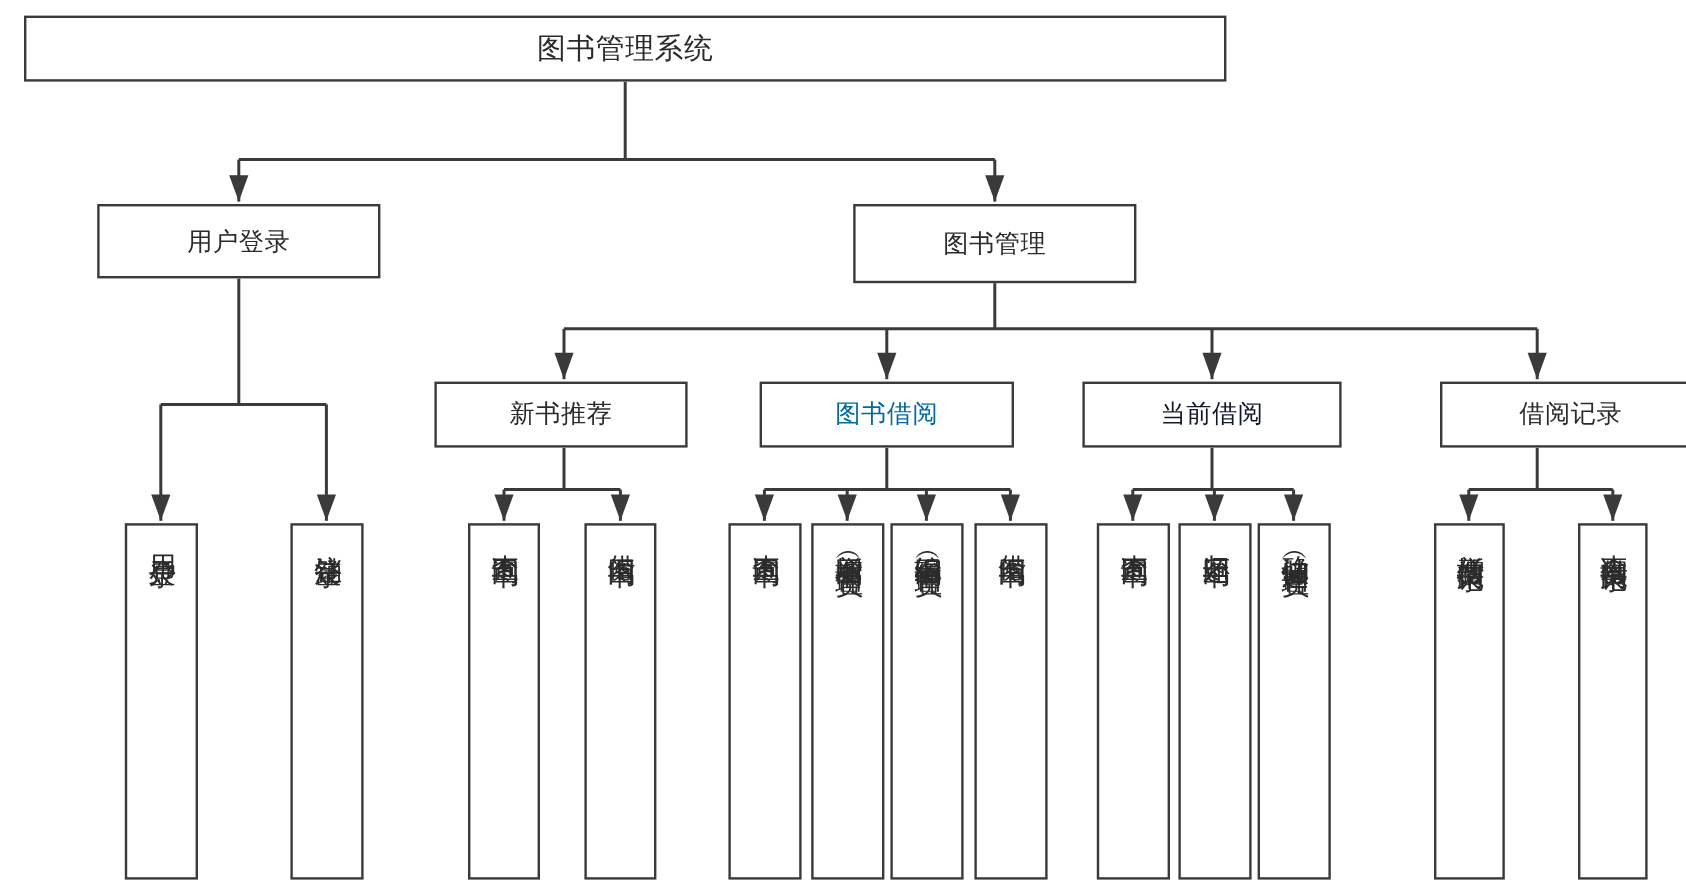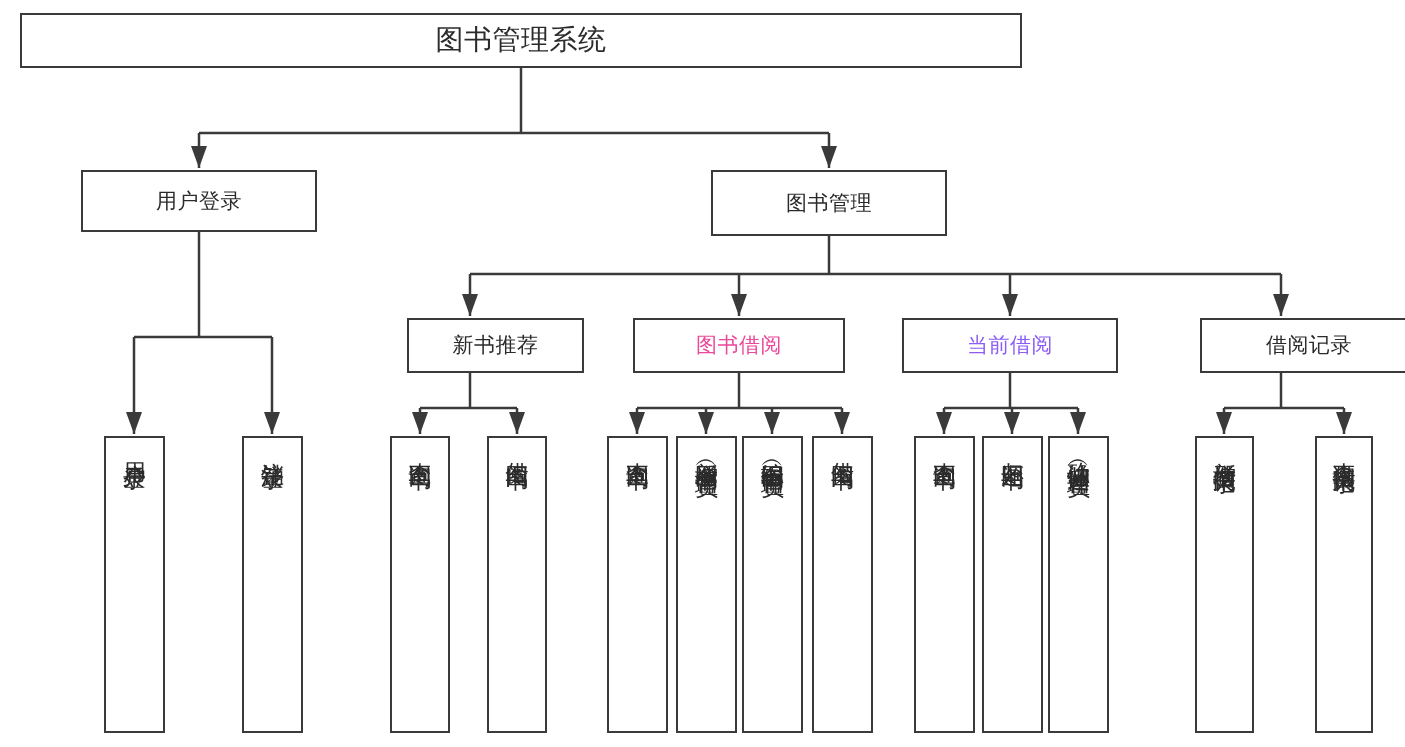--- a/index.html
+++ b/index.html
@@ -52,21 +52,21 @@
     padding-top: 6px;
   }
   .node.vertical .label {
     writing-mode: vertical-rl;
     text-orientation: upright;
     font-size: 23px;
     line-height: 1.0;
     letter-spacing: 2px;
     white-space: nowrap;
   }
-  .node.root .label { font-size: 28px; }
+  .node.root .label { font-size: 24px; }
   .watermark {
     position: absolute;
     color: #c9c9c9;
     font-size: 17px;
     white-space: nowrap;
     letter-spacing: 0.5px;
     font-family: "DejaVu Sans", "Liberation Sans", sans-serif;
   }
 </style>
 </head>
@@ -130,28 +130,28 @@
   <div id="node-layer">
       <div class="node horizontal root" style="left: 20px; top: 13px; width: 1002px; height: 55px; border-color: rgb(58, 58, 58);">
         <span class="label" style="color: rgb(43, 43, 43);">图书管理系统</span>
       </div>
       <div class="node horizontal" style="left: 81px; top: 170px; width: 236px; height: 62px; border-color: rgb(58, 58, 58);">
         <span class="label" style="color: rgb(43, 43, 43);">用户登录</span>
       </div>
       <div class="node horizontal" style="left: 711px; top: 170px; width: 236px; height: 66px; border-color: rgb(58, 58, 58);">
         <span class="label" style="color: rgb(43, 43, 43);">图书管理</span>
       </div>
-      <div class="node horizontal" style="left: 362px; top: 318px; width: 177px; height: 55px; border-color: rgb(58, 58, 58); margin-left: 45px;">
+      <div class="node horizontal" style="left: 362px; top: 318px; width: 211px; height: 55px; border-color: rgb(58, 58, 58);">
         <span class="label" style="color: rgb(43, 43, 43);">新书推荐</span>
       </div>
       <div class="node horizontal" style="left: 633px; top: 318px; width: 212px; height: 55px; border-color: rgb(58, 58, 58);">
-        <span class="label" style="color: #ec4899;">图书借阅</span>
+        <span class="label" style="color: #0369a1;">图书借阅</span>
       </div>
       <div class="node horizontal" style="left: 902px; top: 318px; width: 216px; height: 55px; border-color: rgb(58, 58, 58);">
-        <span class="label" style="color: #8b5cf6;">当前借阅</span>
+        <span class="label" style="color: #0f172a;">当前借阅</span>
       </div>
       <div class="node horizontal" style="left: 1200px; top: 318px; width: 218px; height: 55px; border-color: rgb(58, 58, 58);">
         <span class="label" style="color: rgb(43, 43, 43);">借阅记录</span>
       </div>
       <div class="node vertical" style="left: 104px; top: 436px; width: 61px; height: 297px; border-color: rgb(58, 58, 58);">
         <span class="label" style="color: rgb(43, 43, 43);">用户登录</span>
       </div>
       <div class="node vertical" style="left: 242px; top: 436px; width: 61px; height: 297px; border-color: rgb(58, 58, 58);">
         <span class="label" style="color: rgb(43, 43, 43);">注销登录</span>
       </div>

